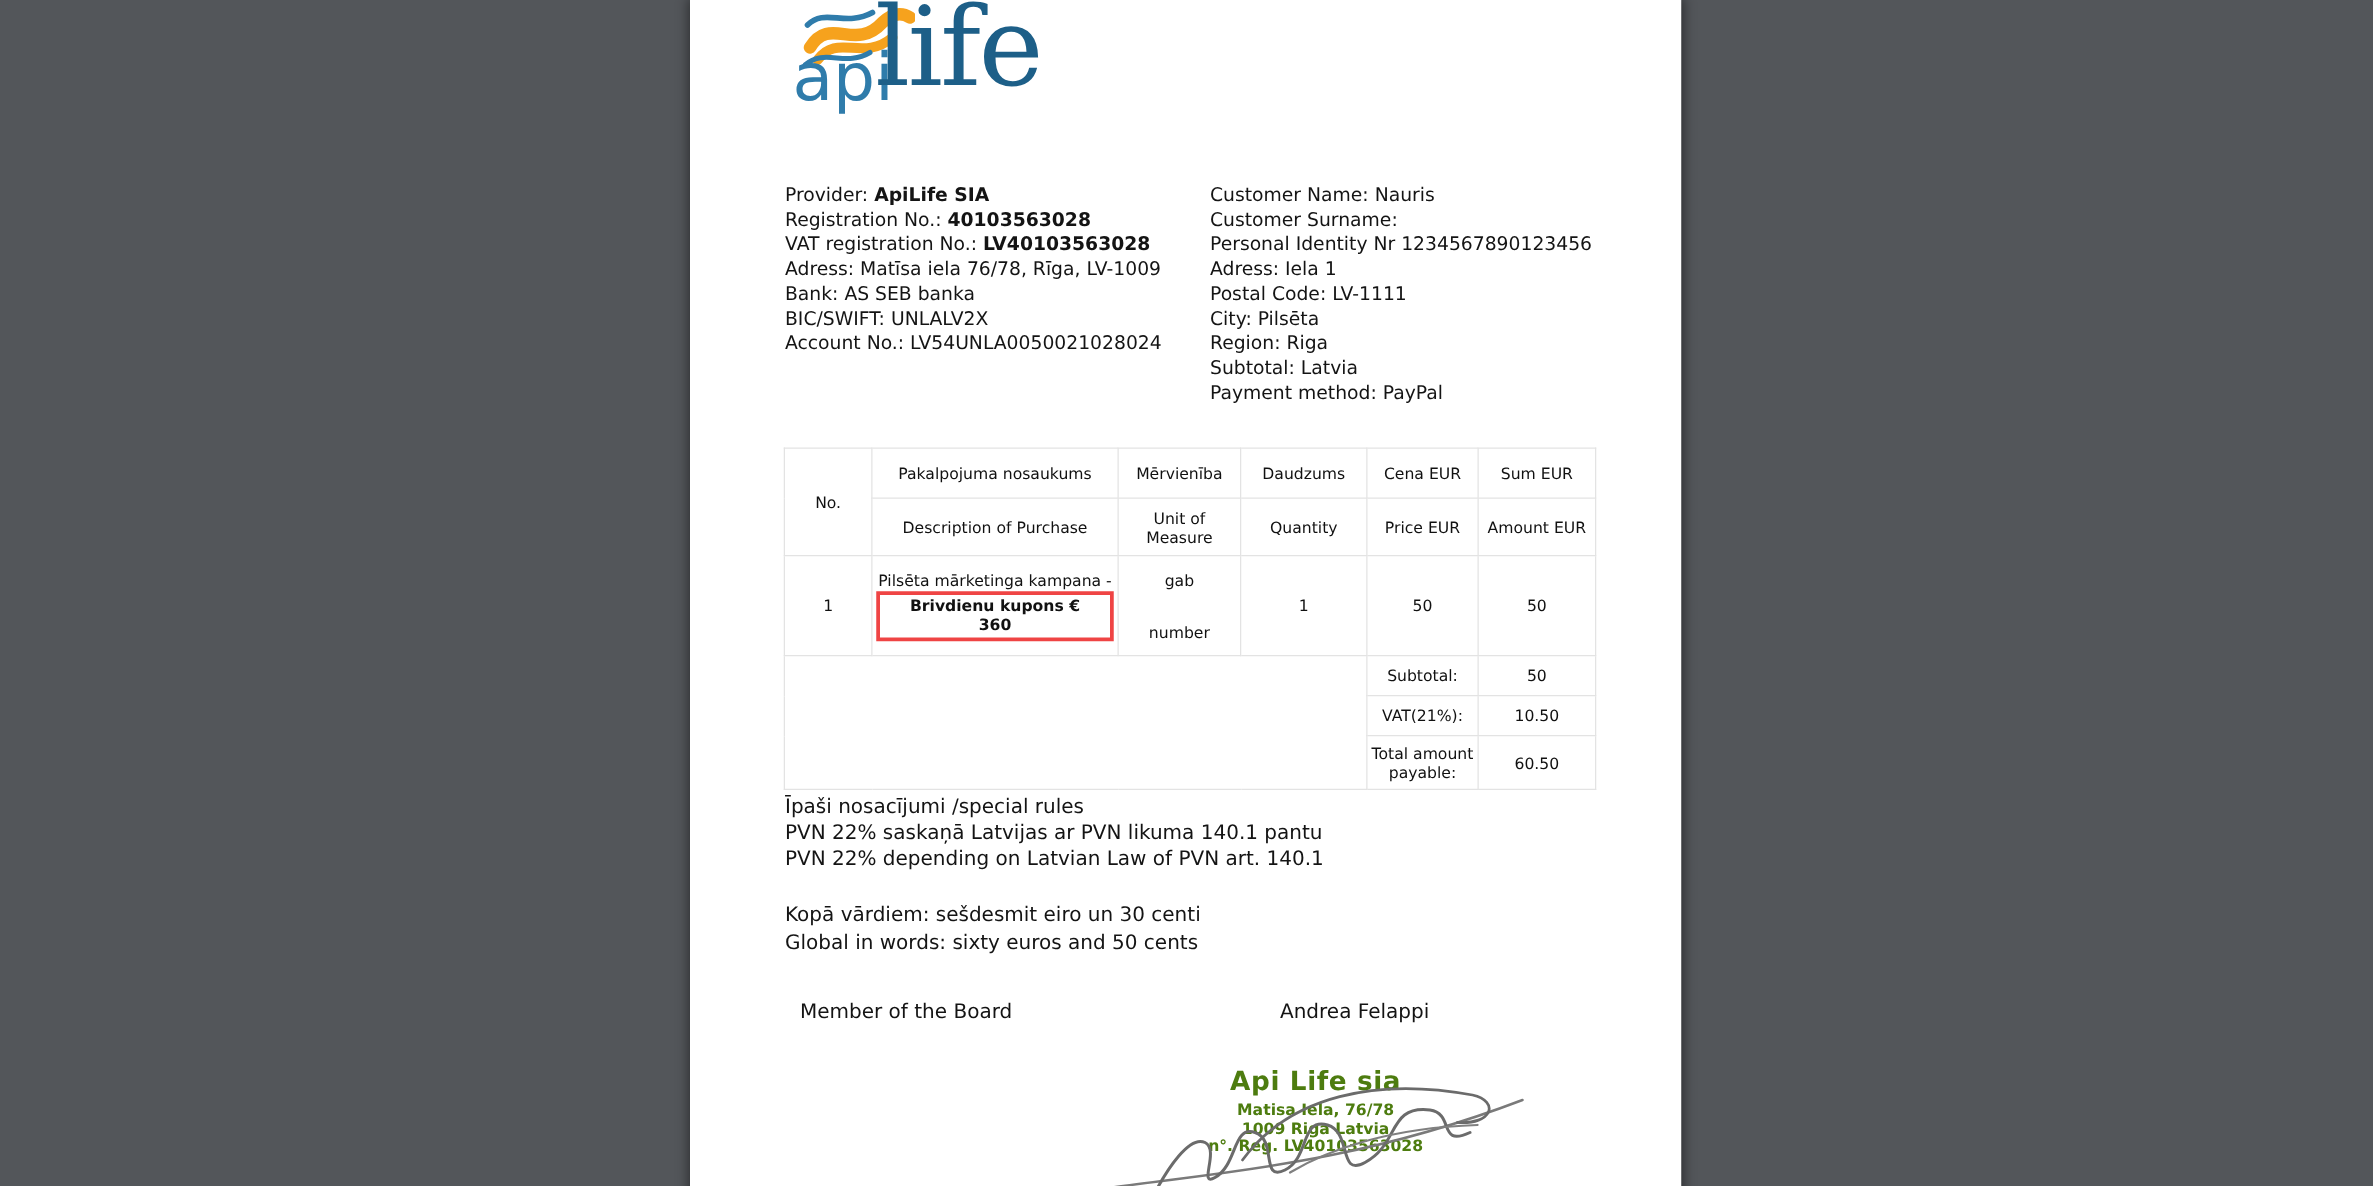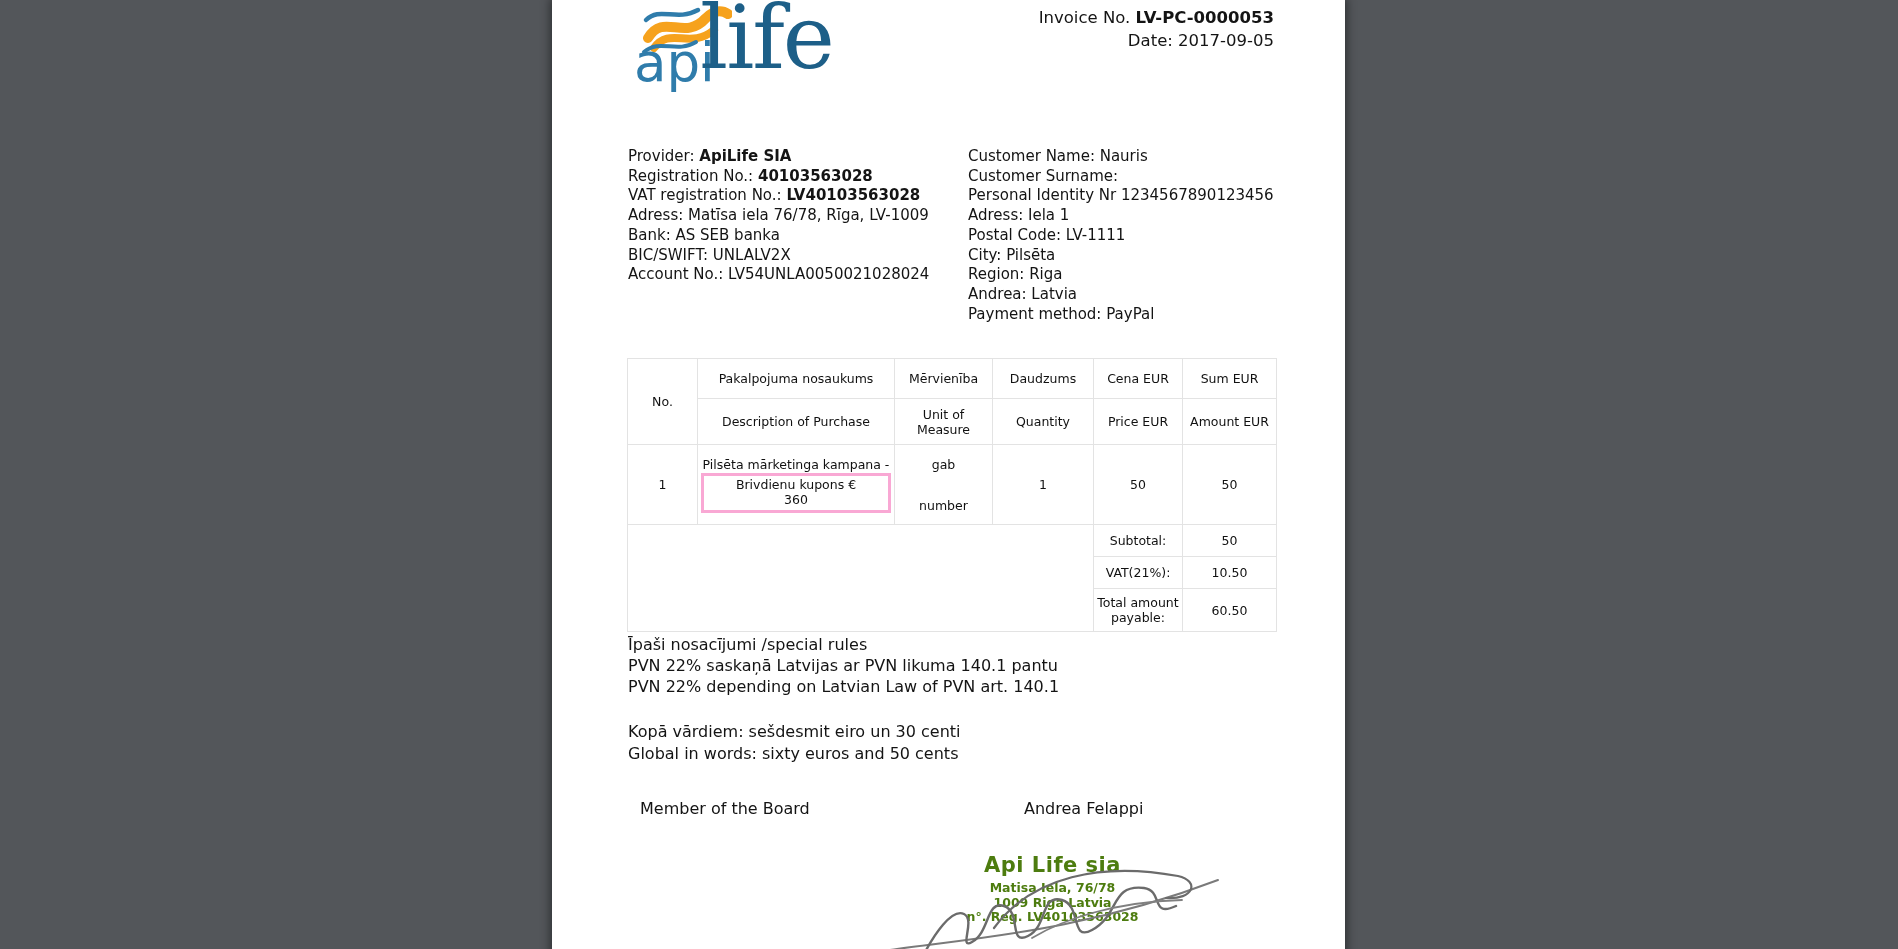--- a/index.html
+++ b/index.html
@@ -40,21 +40,21 @@
     padding:2px 3px;overflow:hidden;
   }
   tr.h1 td{height:35px;}
   tr.h2 td{height:41px;}
   tr.bodyrow td{height:75px;}
   tr.t1 td{height:27px;}
   tr.t2 td{height:27px;}
   tr.t3 td{height:38px;}
   td.tlabel{text-align:right;padding-right:7px;}
   .redbox{
-    display:inline-block;border:3px solid #f9a8d4;padding:1px 20px 3px;margin-top:1px;
+    display:inline-block;border:3px solid #ef4444;padding:1px 20px 3px;margin-top:1px;font-weight:bold;
   }
   .unit-gap{margin-bottom:26px;}
   
   .rules{left:76px;top:634px;font-size:16px;line-height:21px;}
   .words{left:76px;top:721px;font-size:16px;line-height:21.5px;}
   .sigrow{left:0;top:799px;width:793px;font-size:16px;}
   .sig-member{position:absolute;left:88px;top:0;}
   .sig-name{position:absolute;left:472px;top:0;}
   
   .stamp{
@@ -75,44 +75,40 @@
       <svg class="logo-wave" viewBox="0 0 92 54" fill="none" xmlns="http://www.w3.org/2000/svg">
         <path d="M6 16 C 20 2, 36 18, 58 6" stroke="#2f7cab" stroke-width="4.5" stroke-linecap="round"></path>
         <path d="M8 34 C 24 8, 44 38, 66 14 C 74 6, 82 6, 88 10" stroke="#f6a21d" stroke-width="10" stroke-linecap="round"></path>
         <path d="M14 44 C 30 22, 50 46, 74 26" stroke="#f6a21d" stroke-width="8" stroke-linecap="round"></path>
         <path d="M4 48 C 20 34, 36 50, 56 38" stroke="#2f7cab" stroke-width="4" stroke-linecap="round"></path>
       </svg>
       <span class="logo-api">api</span>
       <span class="logo-life">life</span>
     </div>
 
-    <div class="abs meta">
-      <div><span>Invoice No. </span><span class="b">LV-PC-0000053</span></div>
-      <div>Date: 2017-09-05</div>
-    </div>
 
     <div class="abs prov">
       <div><span>Provider: </span><span class="b">ApiLife SIA</span></div>
       <div><span>Registration No.: </span><span class="b">40103563028</span></div>
       <div><span>VAT registration No.: </span><span class="b">LV40103563028</span></div>
       <div><span>Adress: </span><span>Matīsa iela 76/78, Rīga, LV-1009</span></div>
       <div><span>Bank: </span><span>AS SEB banka</span></div>
       <div><span>BIC/SWIFT: </span><span>UNLALV2X</span></div>
       <div><span>Account No.: </span><span>LV54UNLA0050021028024</span></div>
     </div>
 
     <div class="abs cust">
       <div>Customer Name: Nauris</div>
       <div>Customer Surname:</div>
       <div>Personal Identity Nr 1234567890123456</div>
       <div>Adress: Iela 1</div>
       <div>Postal Code: LV-1111</div>
       <div>City: Pilsēta</div>
       <div>Region: Riga</div>
-      <div>Andrea: Latvia</div>
+      <div>Subtotal: Latvia</div>
       <div>Payment method: PayPal</div>
     </div>
 
     <table class="inv">
       <colgroup>
         <col style="width:70px">
           <col style="width:197px">
           <col style="width:98px">
         <col style="width:101px">
           <col style="width:89px">

